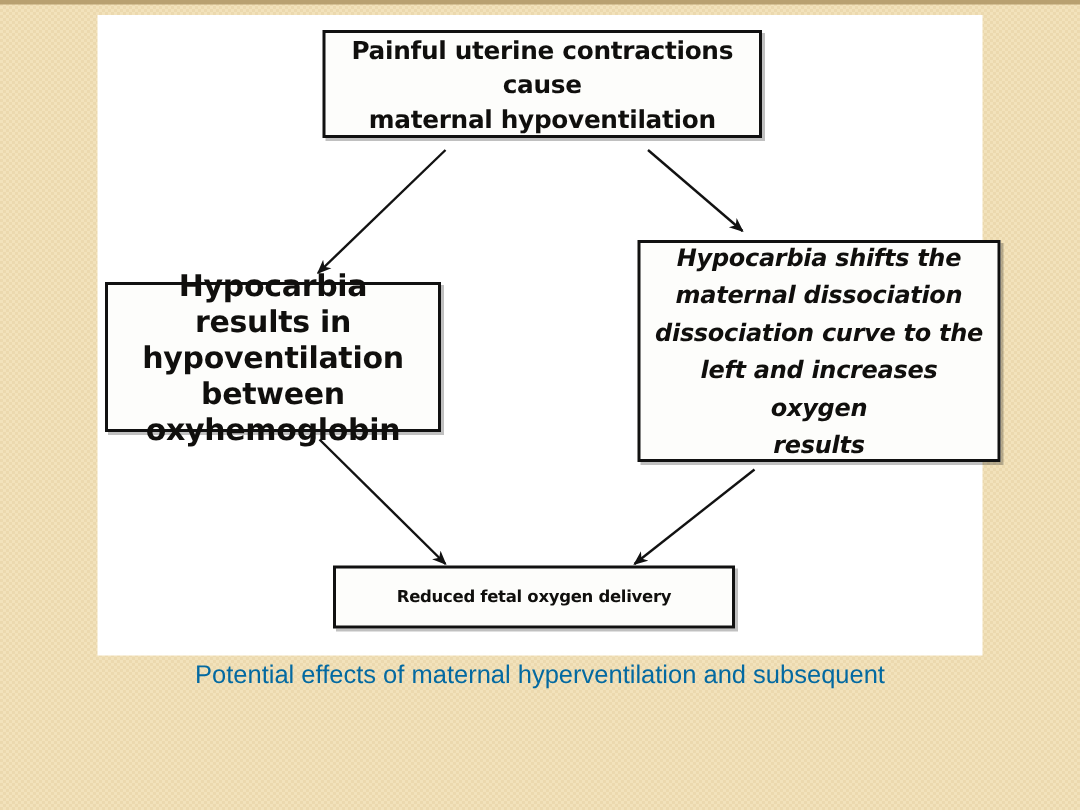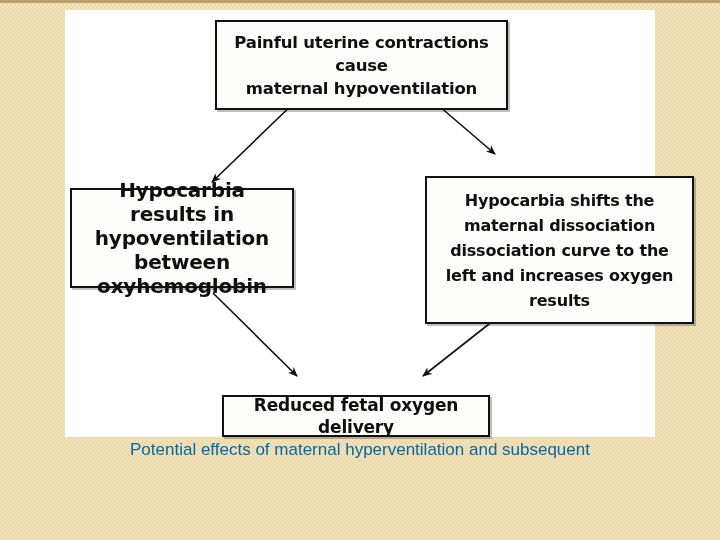--- a/index.html
+++ b/index.html
@@ -71,24 +71,24 @@
     font-family: "DejaVu Sans", sans-serif;
     font-weight: 600;
     letter-spacing: -0.2px;
     box-shadow: 2px 2px 0 rgba(30,30,30,0.28);
   }
   .node-text {
     display: block;
     padding: 0 8px;
   }
 
-  #box-top      { left: 150px; top: 10px;  width: 293px; height: 90px;  font-size: 16.5px; line-height: 23px; }
+  #box-top      { left: 150px; top: 10px;  width: 293px; height: 72px;  font-size: 16.5px; line-height: 23px; }
   #box-left     { left: 5px;   top: 178px; width: 224px; height: 100px; font-size: 20px;   line-height: 24px; }
-  #box-right    { left: 360px; top: 166px; width: 269px; height: 148px; font-size: 16px;   line-height: 25px; }
-  #box-bottom   { left: 157px; top: 385px; width: 268px; height: 42px;  font-size: 17px;   line-height: 22px; }
+  #box-right    { left: 360px; top: 150px; width: 242px; height: 148px; font-size: 16px;   line-height: 25px; font-style: italic; }
+  #box-bottom   { left: 157px; top: 367px; width: 268px; height: 42px;  font-size: 11px;   line-height: 22px; }
 
   
   #caption {
     position: absolute;
     left: 0;
     top: 438px;
     width: 720px;
     text-align: center;
     color: #0369a1;
     font-family: "Liberation Sans", sans-serif;

